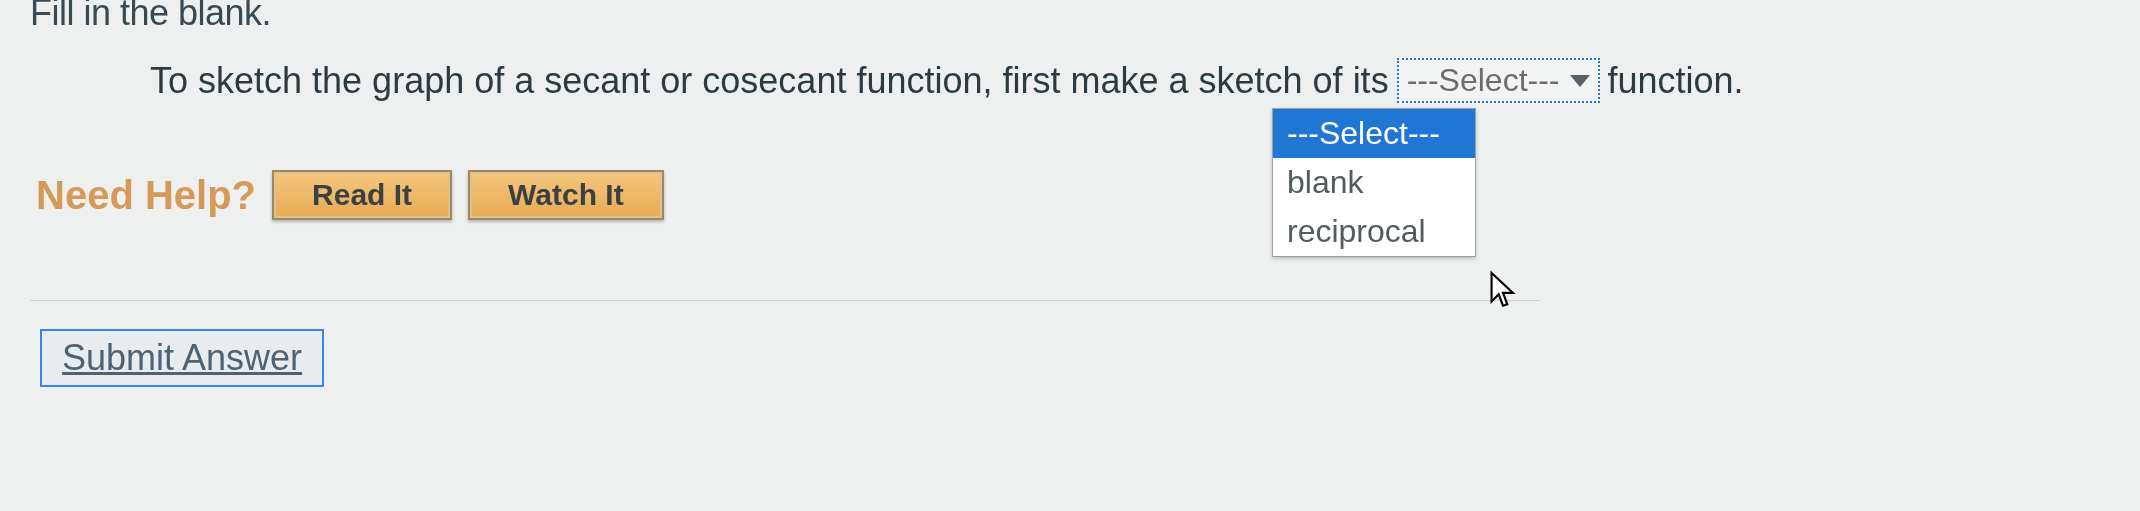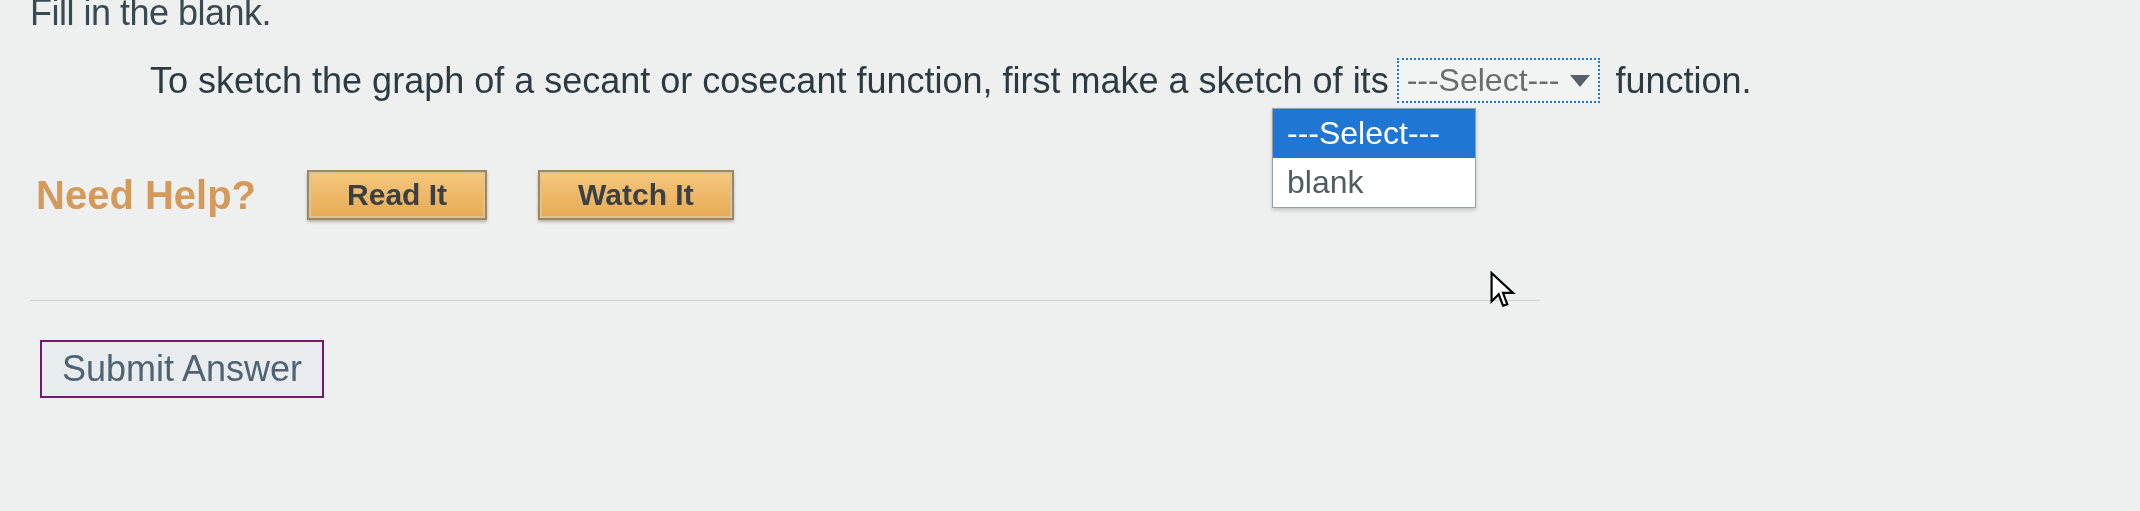--- a/index.html
+++ b/index.html
@@ -41,21 +41,21 @@
       gap: 10px;
       font-family: Arial, sans-serif;
       margin: 0 4px;
     }
     .select-caret {
       width: 0; height: 0;
       border-left: 10px solid transparent;
       border-right: 10px solid transparent;
       border-top: 12px solid #55606a;
     }
-    .after-select { color: #2c3a42; margin-left: 8px; }
+    .after-select { color: #2c3a42; }
     .help-row {
       position: absolute;
       top: 170px;
       left: 36px;
       display: flex;
       align-items: center;
       gap: 16px;
     }
     .need-help {
       font-size: 40px;
@@ -64,39 +64,39 @@
     }
     .help-btn {
       display: inline-block;
       border: 2px solid #a2865a;
       background: linear-gradient(#f5c77d, #e6aa54);
       padding: 6px 38px;
       font-size: 30px;
       font-weight: bold;
       color: #3a4044;
       box-shadow: inset 0 0 0 2px #d9c49a, 0 2px 3px rgba(0,0,0,0.25);
-      margin-left: 35px;
     }
     .divider {
       position: absolute;
       left: 30px;
       right: 600px;
       top: 300px;
       border-top: 1px solid #cfd2d4;
     }
     .submit-btn {
       position: absolute;
-      top: 340px;
+      top: 329px;
       left: 40px;
-      border: 2px solid #701a75;
+      border: 2px solid #3b82f6;
       background: #e8ecee;
       color: #4f6372;
       font-size: 36px;
       padding: 6px 20px;
       font-family: Arial, sans-serif;
+      text-decoration: underline;
     }
     .dropdown-list {
       position: absolute;
       top: 108px;
       left: 1272px;
       width: 204px;
       background: #fff;
       border: 1px solid #9aa1a5;
       font-size: 32px;
       color: #515b62;
@@ -139,19 +139,20 @@
   <span class="help-btn">Watch It</span>
 </div>
 
 <div class="divider"></div>
 
 <button class="submit-btn">Submit Answer</button>
 
 <div class="dropdown-list">
   <div class="dropdown-item selected">---Select---</div>
   <div class="dropdown-item">blank</div>
+  <div class="dropdown-item">reciprocal</div>
 </div>
 
 <div class="cursor-pointer">
   <svg width="30" height="40" viewBox="0 0 20 28">
     <path d="M2 2 L2 22 L7 17 L10 25 L13 24 L10 16 L17 16 Z" fill="#fff" stroke="#000" stroke-width="1.5"></path>
   </svg>
 </div>
 
 </body></html>

